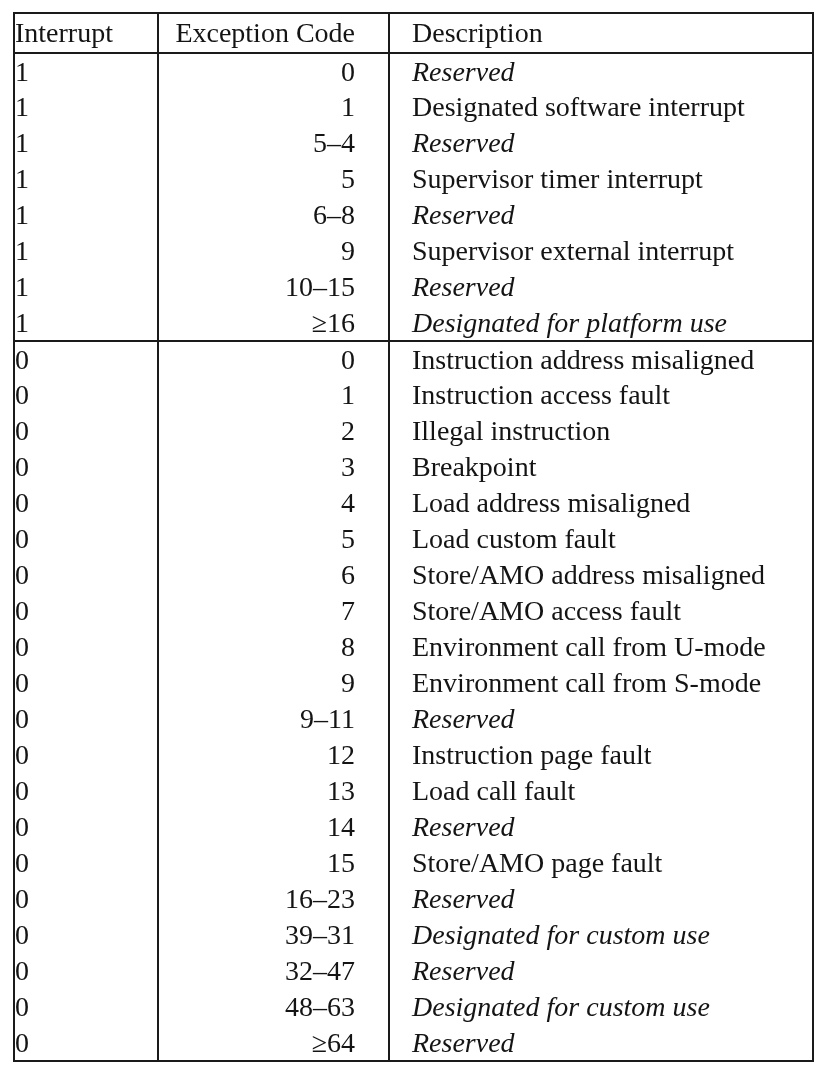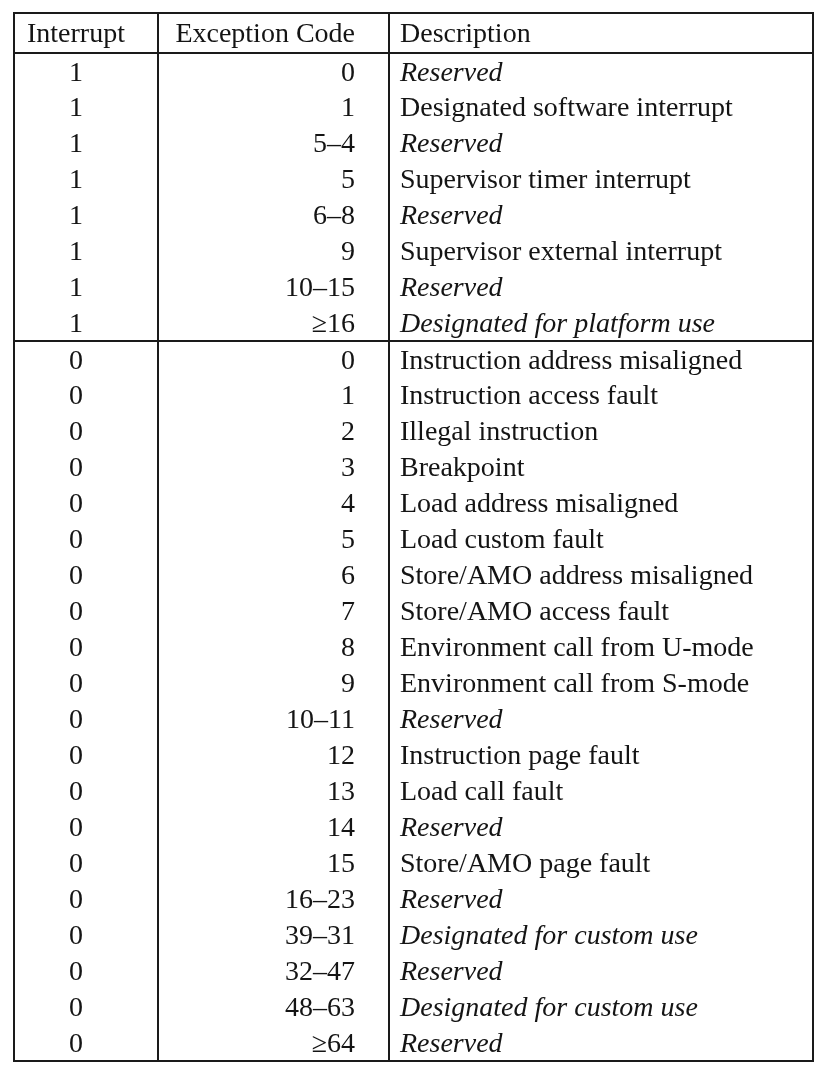--- a/index.html
+++ b/index.html
@@ -38,33 +38,33 @@
     white-space: nowrap;
     overflow: hidden;
     vertical-align: middle;
   }
   thead th {
     height: 40px;
     border-bottom: 2px solid var(--border);
   }
   tbody td { height: 36px; }
   .col-interrupt {
-    text-align: center;
+    text-align: left;
     padding-right: 20px;
     border-right: 2px solid var(--border);
     border-radius: 8px;
   }
   .col-code {
     text-align: right;
     padding-right: 33px;
     border-right: 2px solid var(--border);
   }
   .col-desc {
     text-align: left;
-    padding-left: 10px;
+    padding-left: 22px;
   }
   .italic { font-style: italic; margin-left: 36px; }
   tr.section-start td { border-top: 2px solid var(--border); }
 </style>
 </head>
 <body>
 
 <div class="page">
   <table class="exc-table">
     <colgroup>
@@ -165,21 +165,21 @@
           <td class="col-code">8</td>
           <td class="col-desc">Environment call from U-mode</td>
         </tr>
         <tr>
           <td class="col-interrupt">0</td>
           <td class="col-code">9</td>
           <td class="col-desc">Environment call from S-mode</td>
         </tr>
         <tr>
           <td class="col-interrupt">0</td>
-          <td class="col-code">10–11</td>
+          <td class="col-code">9–11</td>
           <td class="col-desc italic">Reserved</td>
         </tr>
         <tr>
           <td class="col-interrupt">0</td>
           <td class="col-code">12</td>
           <td class="col-desc">Instruction page fault</td>
         </tr>
         <tr>
           <td class="col-interrupt">0</td>
           <td class="col-code">13</td>

